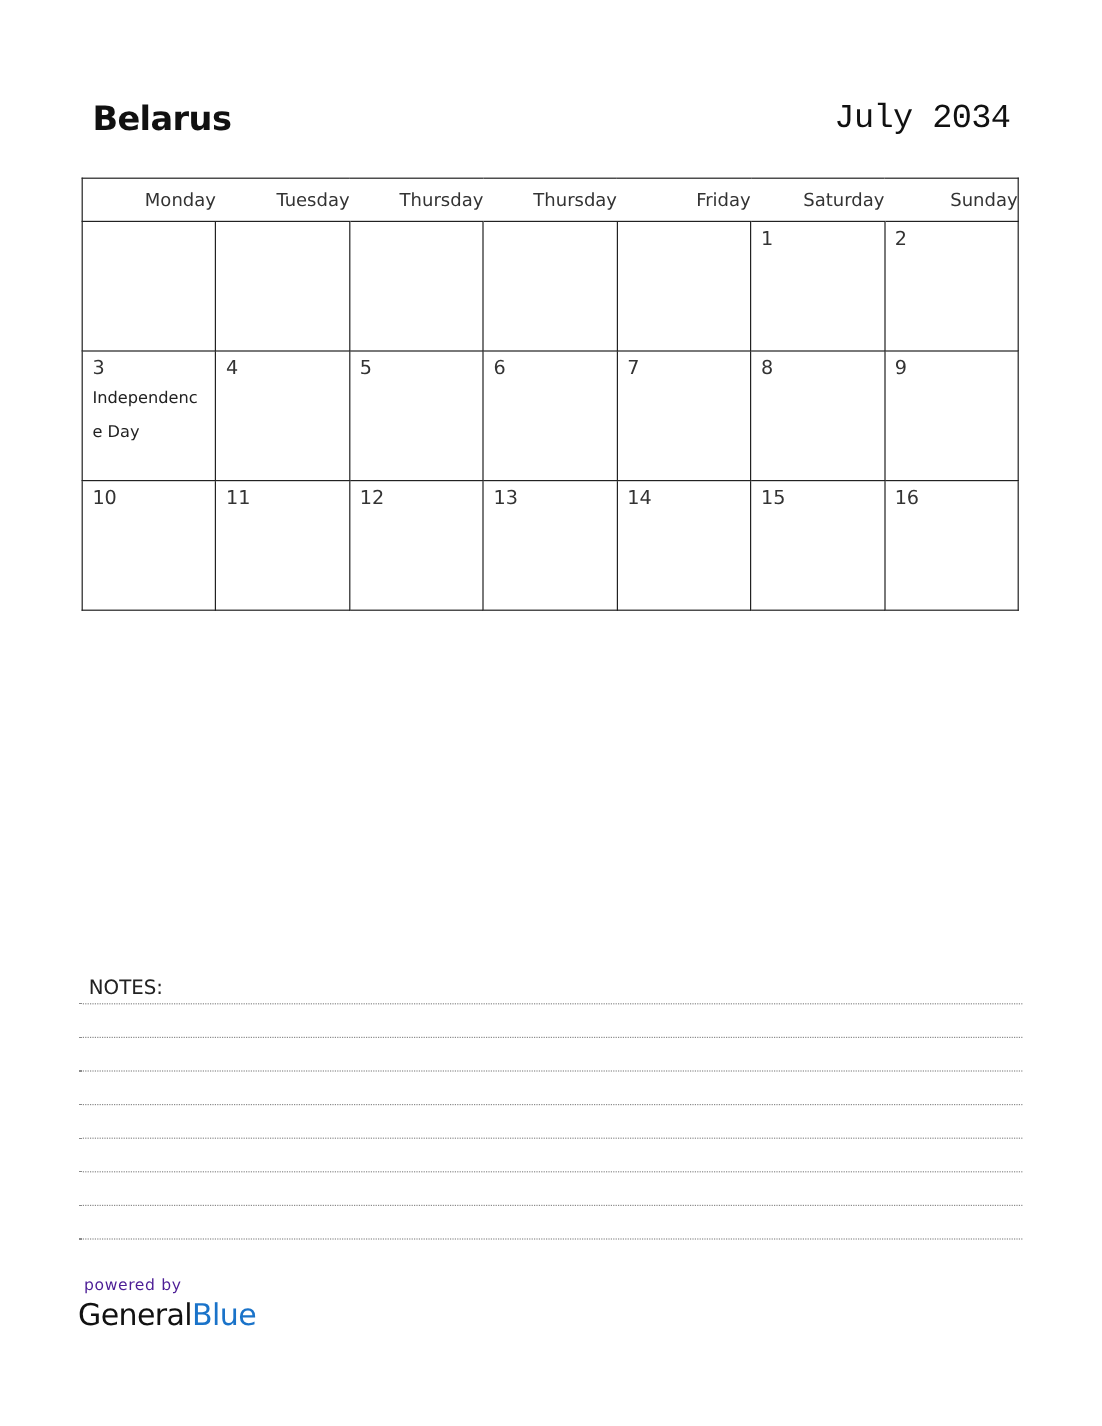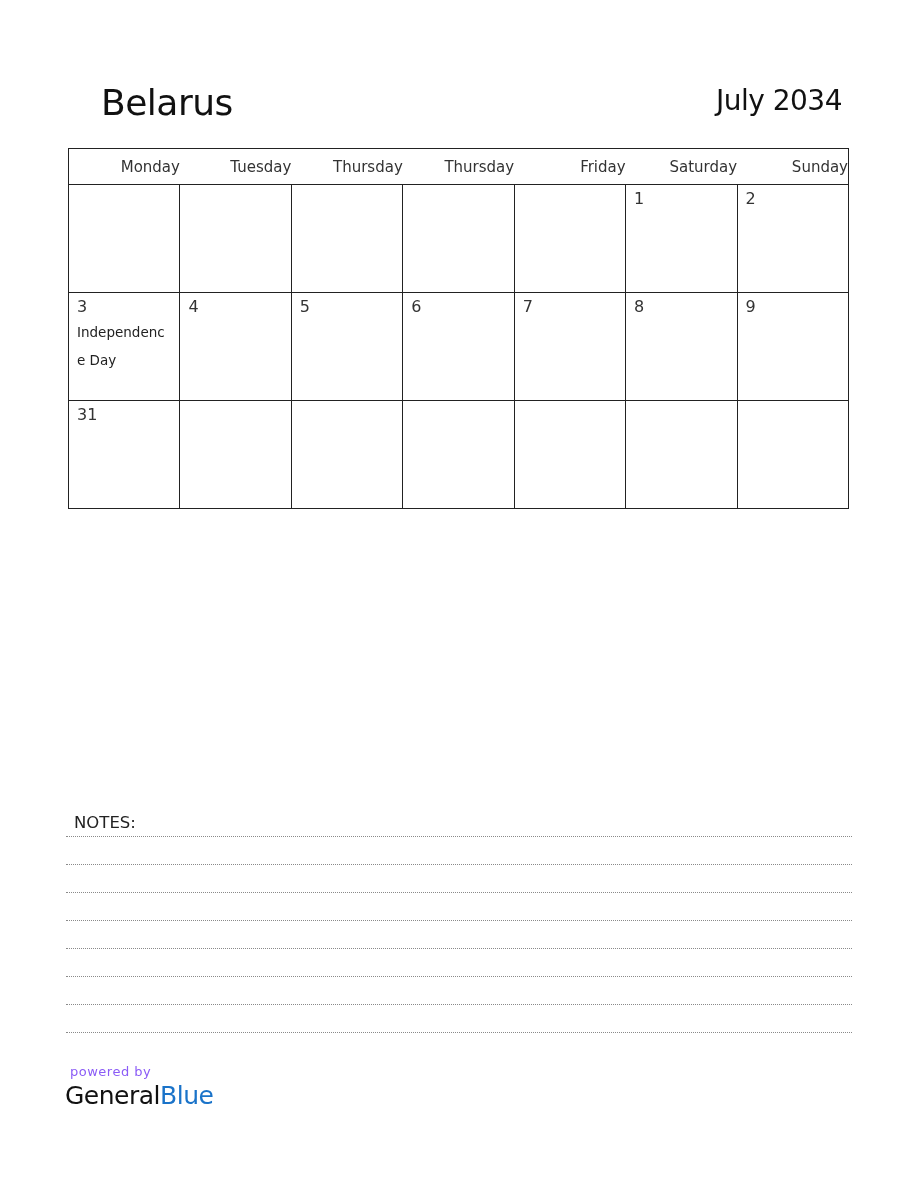--- a/index.html
+++ b/index.html
@@ -1,28 +1,28 @@
 <!DOCTYPE html>
 <html><head>
 <meta charset="utf-8">
 <style>
   html, body { margin:0; padding:0; background:#ffffff; }
   body { width:918px; height:1188px; position:relative; font-family:"DejaVu Sans", sans-serif; color:#222; overflow:hidden; }
-  .title { position:absolute; left:77px; top:82px; font-size:36px; color:#111; font-weight:normal; letter-spacing:-0.5px;margin-left:24px; }
-  .month { position:absolute; right:76px; top:84px; font-size:28px; color:#111; letter-spacing:-0.5px; }
+  .title { position:absolute; left:77px; top:82px; font-size:28px; color:#111; font-weight:bold; letter-spacing:-0.5px; }
+  .month { position:absolute; right:76px; top:84px; font-size:28px; color:#111; letter-spacing:-0.5px;font-family:Liberation Mono, monospace; }
   table.cal { position:absolute; left:68px; top:148px; width:781px; border-collapse:collapse; table-layout:fixed; }
   table.cal th { height:35px; border-top:1px solid #222; border-bottom:1px solid #222; font-weight:normal; font-size:15px; color:#333; padding:0; text-align:right; }
   table.cal tr.head th:first-child { border-left:1px solid #222; }
   table.cal tr.head th:last-child { border-right:1px solid #222; }
   table.cal td { border:1px solid #222; height:97px; vertical-align:top; padding:5px 8px; font-size:16px; color:#333; }
   .day-num { display:block; line-height:18px; }
   .holiday { display:block; font-size:13.5px; line-height:28px; color:#222; word-break:break-all; margin-top:2px; }
   .notes-label { position:absolute; left:74px; top:813px; font-size:16.5px; color:#222; }
   .note-line { position:absolute; left:66px; width:786px; height:0; border-top:1px dotted #8a8a8a; }
-  .powered { position:absolute; left:70px; top:1064px; font-size:13px; color:#8b5cf6; letter-spacing:0.5px; }
+  .powered { position:absolute; left:70px; top:1064px; font-size:13px; color:#4c1d95; letter-spacing:0.5px; }
   .brand { position:absolute; left:65px; top:1081px; font-size:25px; color:#111; letter-spacing:-0.5px; }
   .brand .blue { color:#1a73c9; }
 </style>
 </head>
 <body>
 
 <div class="title">Belarus</div>
 <div class="month">July 2034</div>
 
 <table class="cal">
@@ -80,39 +80,39 @@
         </td>
         <td>
           <span class="day-num">8</span>
         </td>
         <td>
           <span class="day-num">9</span>
         </td>
       </tr>
       <tr>
         <td>
-          <span class="day-num">31</span>
+          <span class="day-num">10</span>
         </td>
         <td>
-          <span class="day-num"></span>
+          <span class="day-num">11</span>
         </td>
         <td>
-          <span class="day-num"></span>
+          <span class="day-num">12</span>
         </td>
         <td>
-          <span class="day-num"></span>
+          <span class="day-num">13</span>
         </td>
         <td>
-          <span class="day-num"></span>
+          <span class="day-num">14</span>
         </td>
         <td>
-          <span class="day-num"></span>
+          <span class="day-num">15</span>
         </td>
         <td>
-          <span class="day-num"></span>
+          <span class="day-num">16</span>
         </td>
       </tr>
     </tbody>
 </table>
 
 <div class="notes-label">NOTES:</div>
 <div id="notes-lines">
     <div class="note-line" style="top: 836px;"></div>
     <div class="note-line" style="top: 864px;"></div>
     <div class="note-line" style="top: 892px;"></div>

